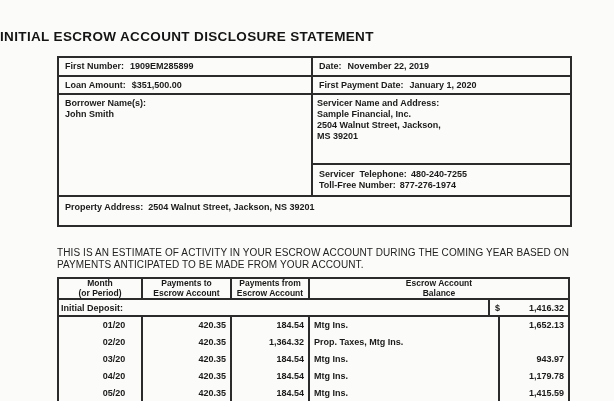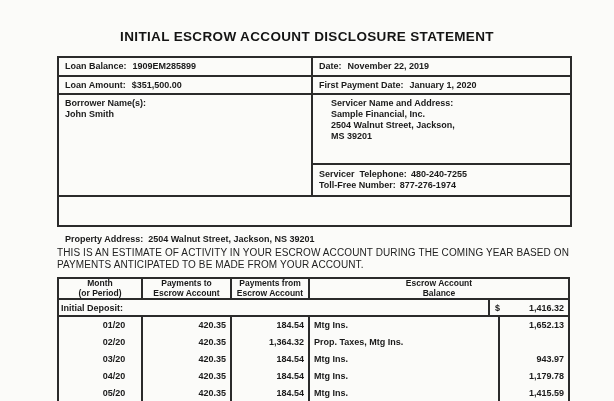--- a/index.html
+++ b/index.html
@@ -7,45 +7,45 @@
     width:614px;height:401px;overflow:hidden;
     background:#fbfbf9;
     font-family:"Liberation Sans", sans-serif;
     color:#1a1a1a;
   }
   .page{position:relative;width:614px;height:401px;}
 
   
   .doc-title{
     position:absolute;top:29px;left:0;width:100%;
-    margin:0;text-align:center;
+    margin:0;text-align:left;
     font-size:13.5px;font-weight:bold;letter-spacing:.35px;color:#141414;
   }
 
   
   .info-table{
     position:absolute;left:57px;top:56px;width:515px;
     border:2px solid #2b2b2b;box-sizing:border-box;
   }
   .itrow{display:flex;border-bottom:2px solid #2b2b2b;}
   .itrow:last-child{border-bottom:none;}
   .r1{height:17px;}
   .r2{height:16px;}
   .r3{height:100px;}
   .r4{height:28px;}
   .lcell{width:254px;border-right:2px solid #2b2b2b;box-sizing:border-box;}
   .rcell{flex:1;min-width:0;}
   .hline{display:flex;align-items:center;gap:6px;padding-left:6px;height:100%;}
   .cellblock{padding:3px 6px;}
   .lbl,.val{font-size:9px;font-weight:bold;line-height:11px;white-space:pre-wrap;}
   .rcol{flex:1;display:flex;flex-direction:column;min-width:0;}
-  .addr-cell{height:77px;border-bottom:2px solid #2b2b2b;box-sizing:border-box;padding:3px 18px;}
+  .addr-cell{height:77px;border-bottom:2px solid #2b2b2b;box-sizing:border-box;padding:3px 4px;}
   .phone-cell{flex:1;padding:4px 6px;}
   .phone-line{display:flex;gap:4px;}
-  .prop-cell{display:flex;gap:5px;padding:5px 0 0 6px;width:100%;margin-top:32px;}
+  .prop-cell{display:flex;gap:5px;padding:5px 0 0 6px;width:100%;}
 
   
   .estimate{
     position:absolute;left:57px;top:247px;width:518px;margin:0;
     font-size:10px;line-height:11.5px;letter-spacing:.1px;
     color:#222;white-space:pre-line;font-weight:normal;
   }
 
   
   .escrow-table{
@@ -86,21 +86,21 @@
 <body>
 
 <div class="page">
 
   <h1 class="doc-title">INITIAL ESCROW ACCOUNT DISCLOSURE STATEMENT</h1>
 
   <div class="info-table">
 
     <div class="itrow r1">
       <div class="lcell hline">
-        <span class="lbl">Loan Balance:</span>
+        <span class="lbl">First Number:</span>
         <span class="val">1909EM285899</span>
       </div>
       <div class="rcell hline">
         <span class="lbl">Date:</span>
         <span class="val">November 22, 2019</span>
       </div>
     </div>
 
     <div class="itrow r2">
       <div class="lcell hline">

